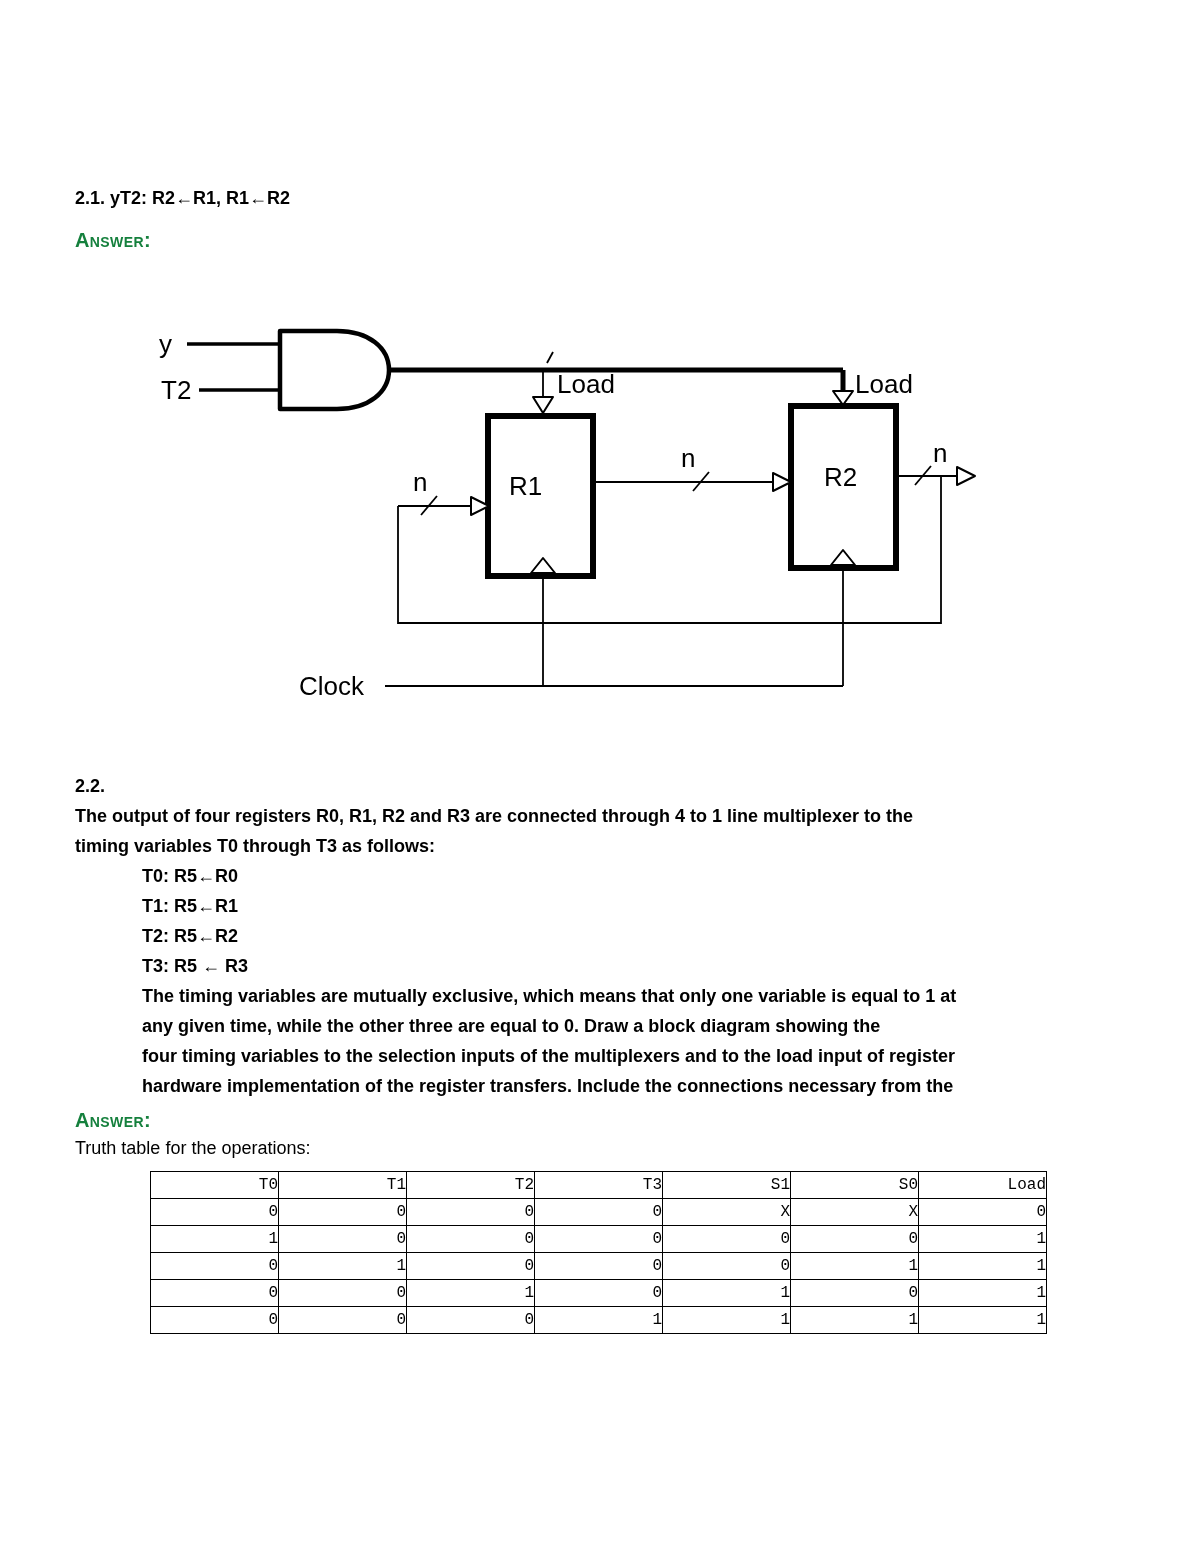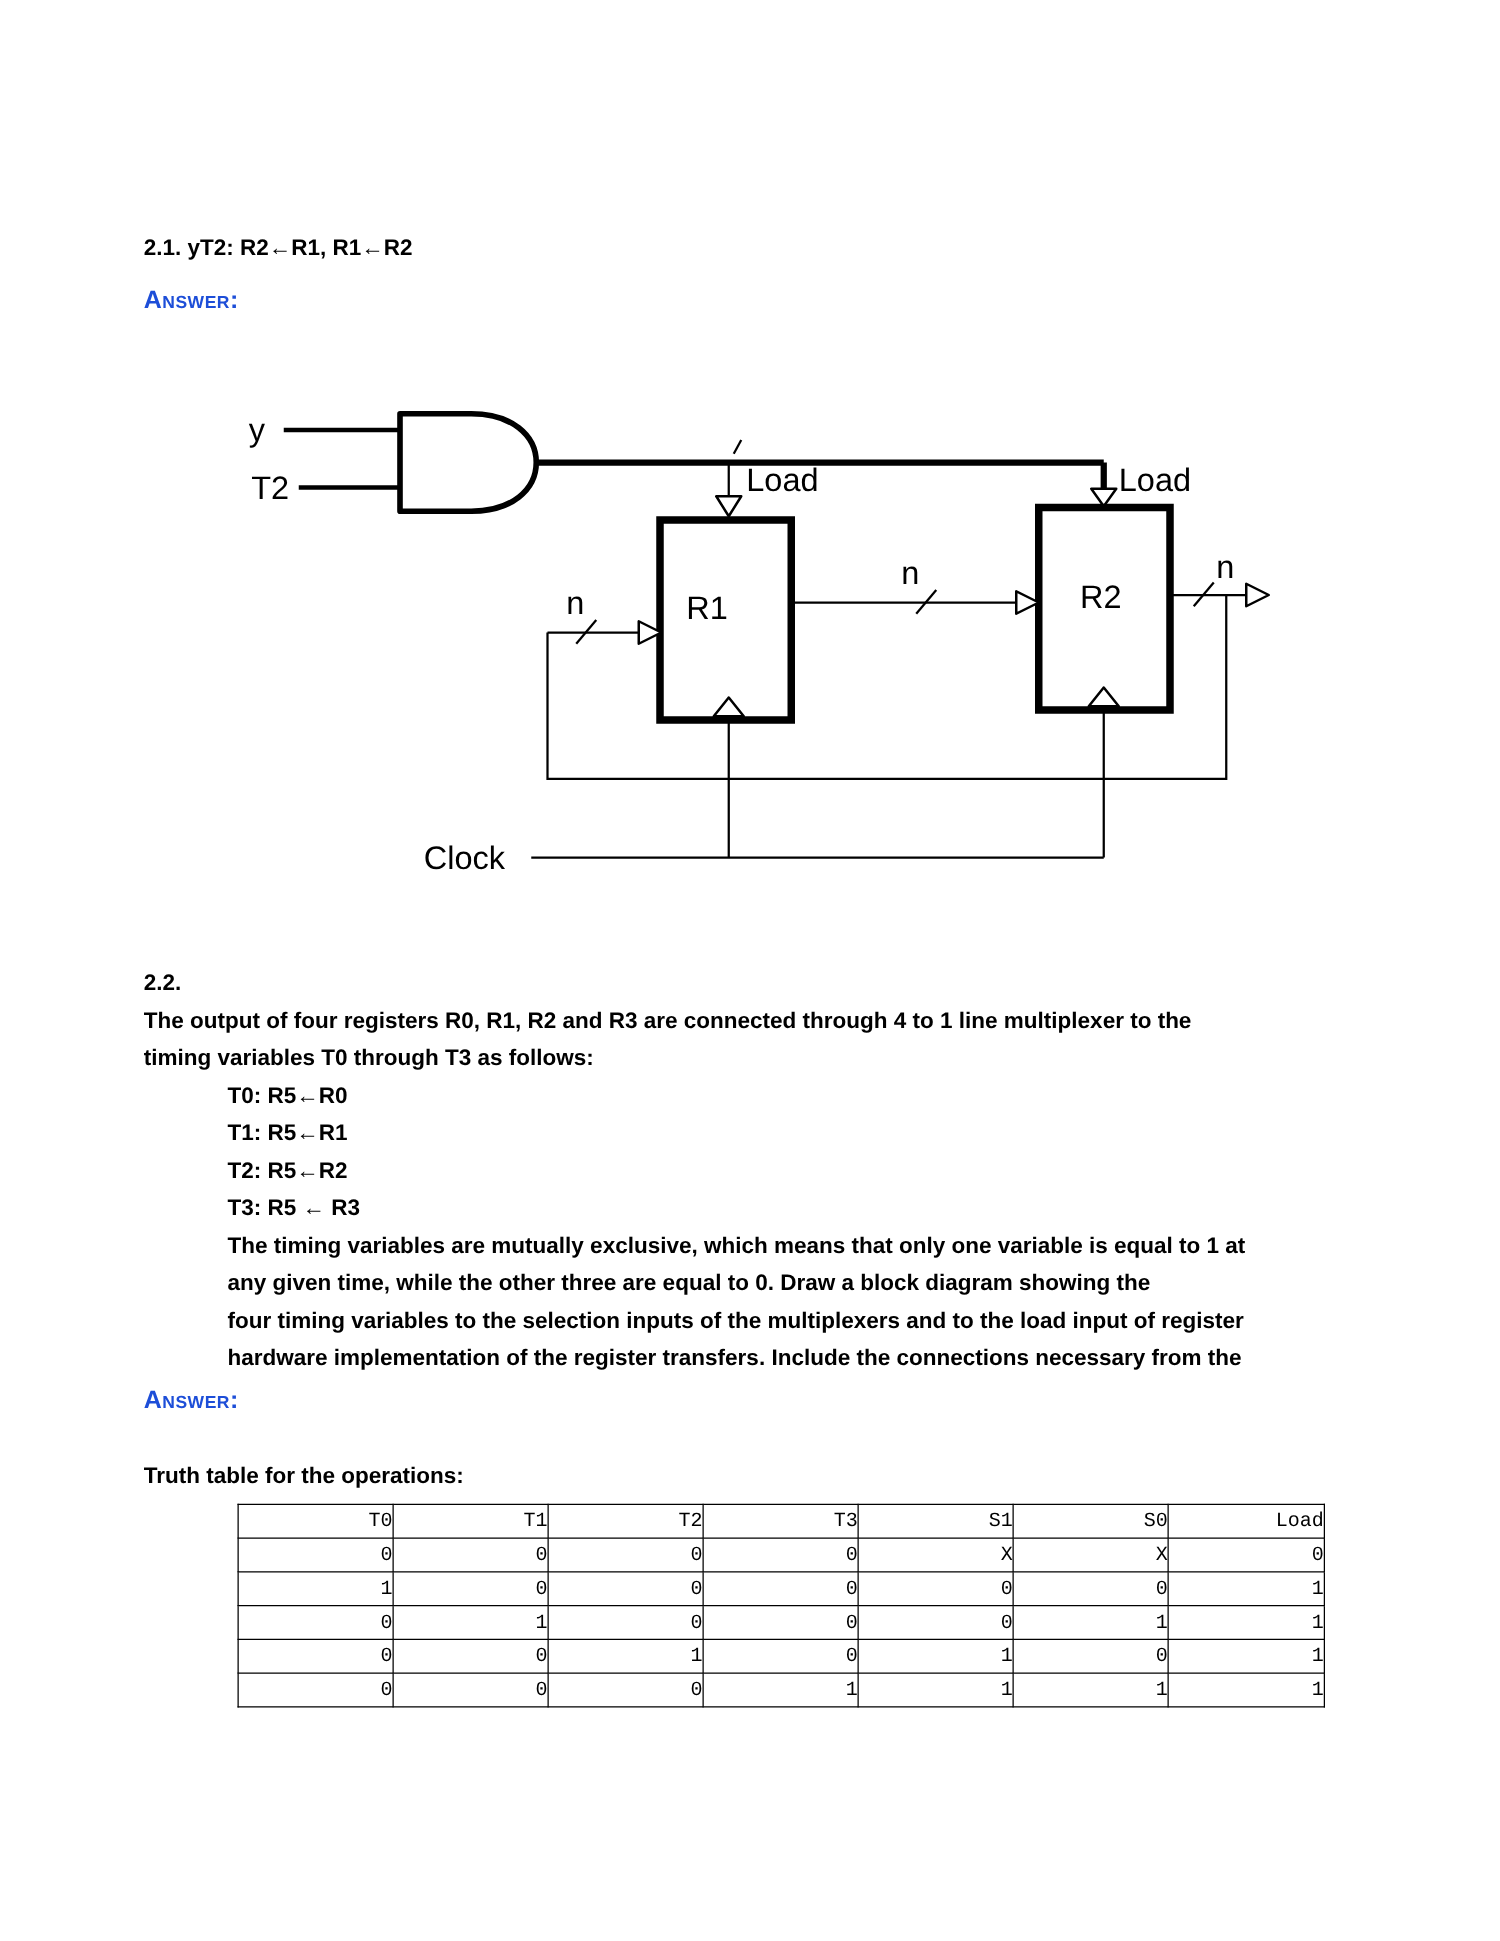--- a/index.html
+++ b/index.html
@@ -4,49 +4,49 @@
 <style>
   html,body { margin:0; padding:0; background:#ffffff; }
   .page {
     position:relative;
     width:1200px; height:1553px;
     background:#ffffff;
     color:#000;
     font-family:"Liberation Sans", sans-serif;
     overflow:hidden;
   }
-  .content { padding:183px 140px 0 115px; }
+  .content { padding:183px 140px 0 75px; }
 
   .para { display:flex; font-weight:bold; font-size:18px; line-height:30px; }
   .para .num { width:35px; flex:none; }
   .ptext > div { white-space:nowrap; }
 
   .answer {
     margin-top:14px;
     font-weight:bold;
     font-variant:small-caps;
-    color:#1d4ed8;
+    color:#15803d;
     font-size:20px;
     line-height:26px;
     letter-spacing:0.4px;
   }
   .answer.answer2 { margin-top:6px; }
 
   .diagram { margin-top:68px; margin-left:78px; height:402px; }
 
   .sec22 { margin-top:48px;flex-direction:column; }
   .transfers, .continuation {
     margin-left:67px;
     font-weight:bold;
     font-size:18px;
     line-height:30px;
   }
   .transfers > div, .continuation > div { white-space:nowrap; }
 
-  .caption { margin-top:32px; font-size:18px; line-height:30px; font-weight:bold; }
+  .caption { margin-top:0; font-size:18px; line-height:30px; font-weight:normal; }
 
   table.truth { border-collapse:collapse; margin-left:75px; margin-top:8px; }
   table.truth th, table.truth td {
     border:1px solid #000;
     width:119px; height:26px;
     padding:0 0 0 8px;
     font-family:"Liberation Mono","DejaVu Sans Mono",monospace;
     font-size:16px; font-weight:normal;
     text-align:right; vertical-align:middle;
   }

